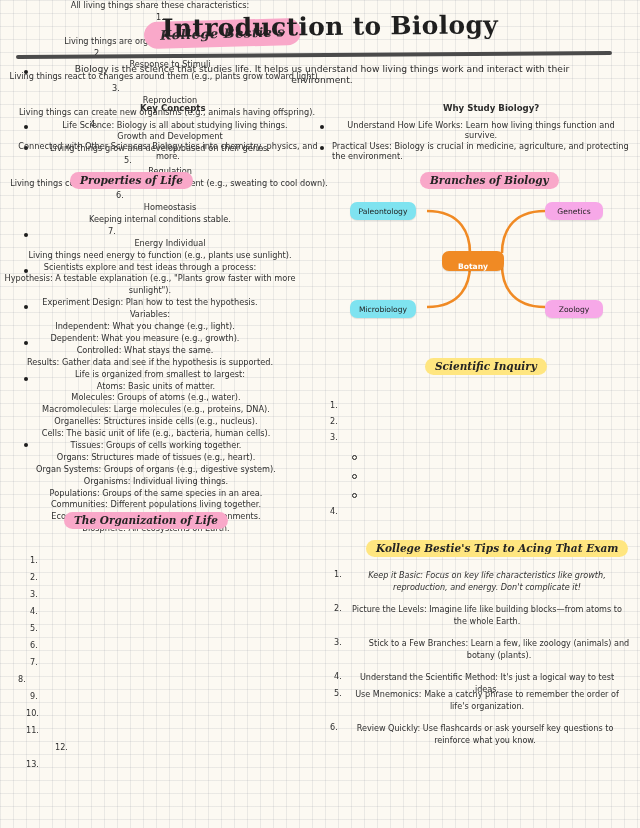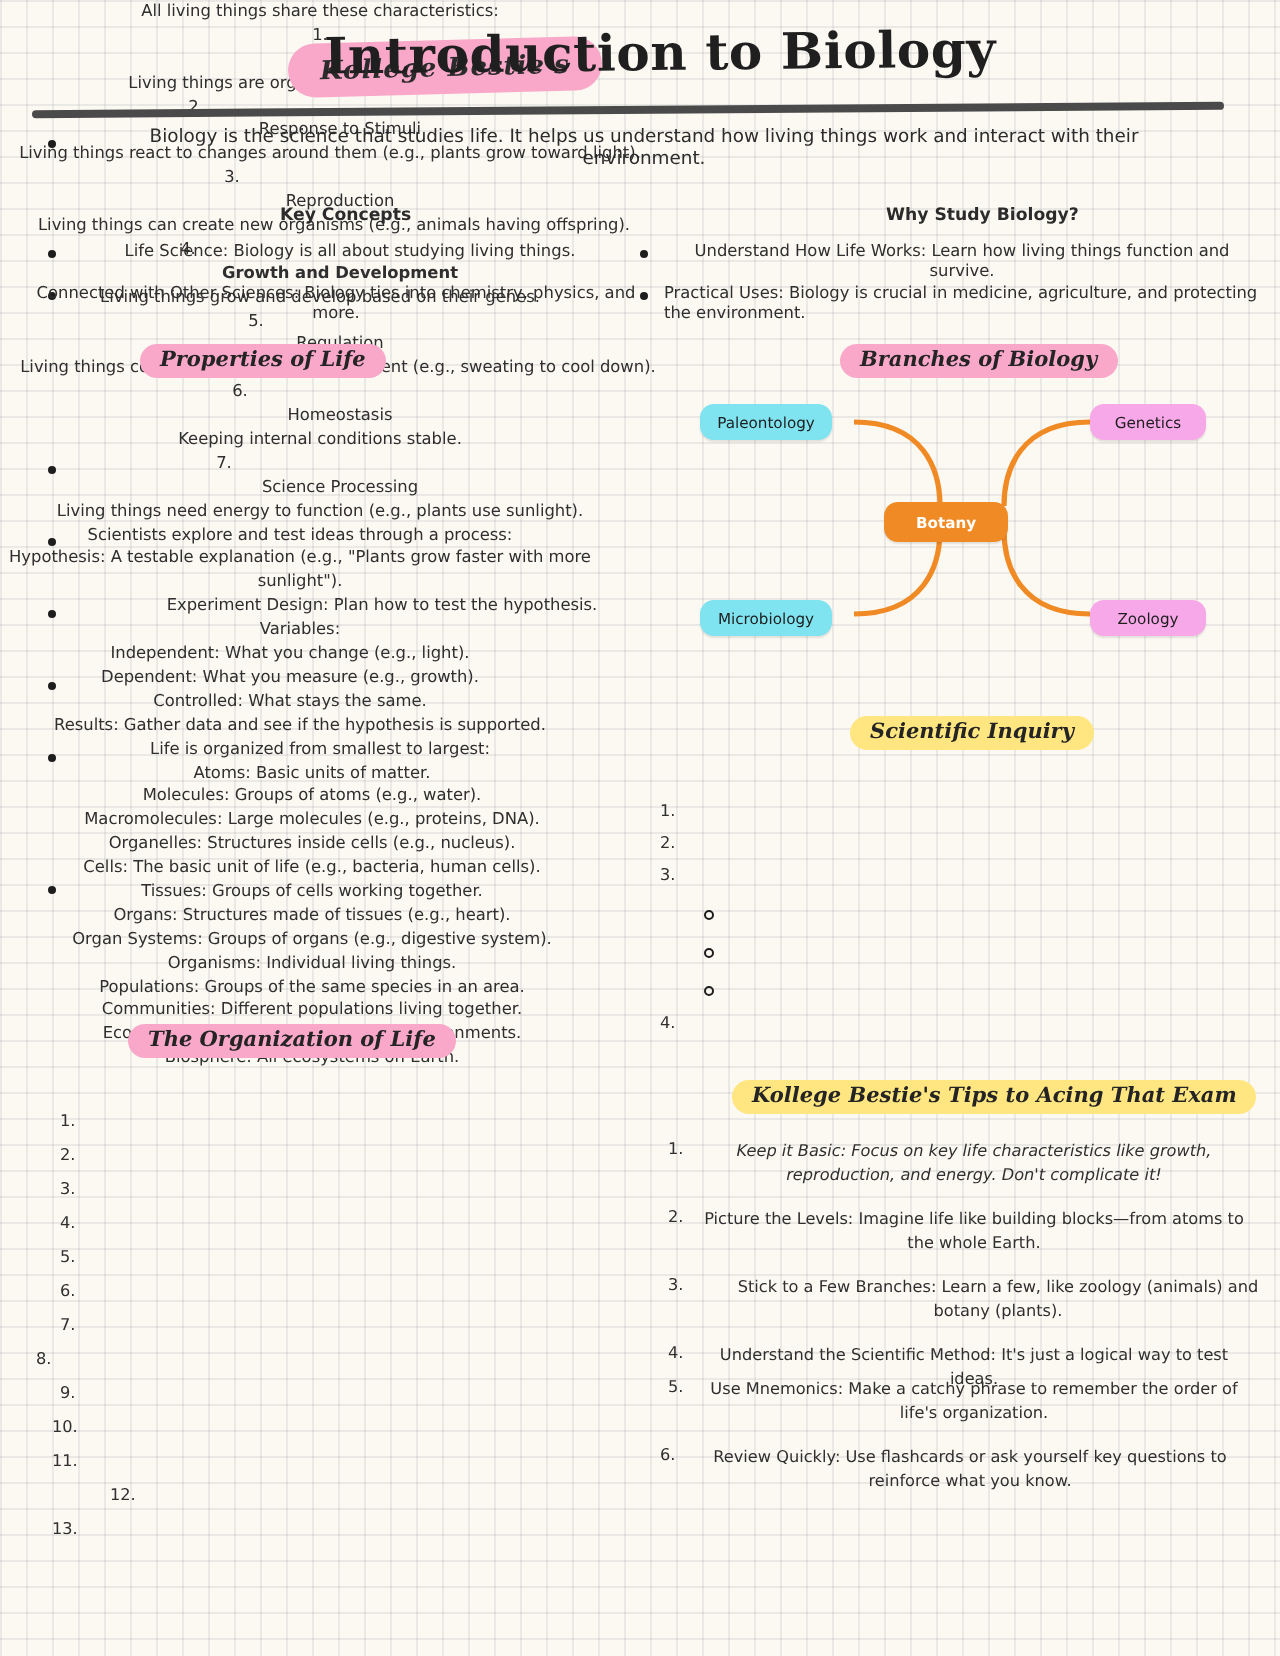--- a/index.html
+++ b/index.html
@@ -201,71 +201,71 @@
   <div class="txt center" style="left:20px; top:245px; width:320px; margin-left:10px;">Response to Stimuli</div>
   <div class="bullet" style="left:24px; top:269px;"></div>
   <div class="txt center" style="left:14px; top:264px; width:330px;">Living things react to changes around them (e.g., plants grow toward light).</div>
 
   <div class="txt center" style="left:20px; top:281px; width:320px; margin-left:-44px;">3.</div>
   <div class="txt center" style="left:20px; top:281px; width:320px; margin-left:10px;">Reproduction</div>
   <div class="bullet" style="left:24px; top:305px;"></div>
   <div class="txt center" style="left:12px; top:300px; width:334px;">Living things can create new organisms (e.g., animals having offspring).</div>
 
   <div class="txt center" style="left:20px; top:317px; width:320px; margin-left:-66px;">4.</div>
-  <div class="txt center" style="left:20px; top:317px; width:320px; margin-left:10px;font-weight:bold;">Growth and Development</div>
+  <div class="txt center" style="left:20px; top:317px; width:320px; margin-left:10px;">Growth and Development</div>
   <div class="bullet" style="left:24px; top:341px;"></div>
   <div class="txt center" style="left:20px; top:336px; width:320px;">Living things grow and develop based on their genes.</div>
 
   <div class="txt center" style="left:20px; top:353px; width:320px; margin-left:-32px;">5.</div>
   <div class="txt center" style="left:20px; top:353px; width:320px; margin-left:10px;">Regulation</div>
   <div class="bullet" style="left:24px; top:377px;"></div>
   <div class="txt center" style="left:10px; top:372px; width:338px;">Living things control their internal environment (e.g., sweating to cool down).</div>
 
   <div class="txt center" style="left:20px; top:389px; width:320px; margin-left:-40px;">6.</div>
   <div class="txt center" style="left:20px; top:389px; width:320px; margin-left:10px;">Homeostasis</div>
   <div class="txt center" style="left:20px; top:407px; width:320px;">Keeping internal conditions stable.</div>
 
   <div class="txt center" style="left:20px; top:425px; width:320px; margin-left:-48px;">7.</div>
-  <div class="txt center" style="left:20px; top:425px; width:320px; margin-left:10px;">Science Processing</div>
+  <div class="txt center" style="left:20px; top:425px; width:320px; margin-left:10px;">Energy Individual</div>
   <div class="bullet" style="left:24px; top:443px;"></div>
   <div class="txt center" style="left:20px; top:438px; width:320px;">Living things need energy to function (e.g., plants use sunlight).</div>
 
   <div class="hl pink" style="left:420px; top:172px;">Branches of Biology</div>
 
   <svg width="260" height="130" style="position:absolute; left:352px; top:195px;">
     <path d="M75 16 C 110 16, 118 40, 118 58" stroke="#f08a24" stroke-width="2.6" fill="none"></path>
     <path d="M193 16 C 158 16, 150 40, 150 58" stroke="#f08a24" stroke-width="2.6" fill="none"></path>
     <path d="M75 112 C 110 112, 118 88, 118 70" stroke="#f08a24" stroke-width="2.6" fill="none"></path>
     <path d="M193 112 C 158 112, 150 88, 150 70" stroke="#f08a24" stroke-width="2.6" fill="none"></path>
   </svg>
 
   <div class="node cyan" style="left:350px; top:202px; width:66px; height:18px;">
     <span>Paleontology</span>
   </div>
   <div class="node pink" style="left:545px; top:202px; width:58px; height:18px;">
     <span>Genetics</span>
   </div>
-  <div class="node orange" style="left:442px; top:251px; width:62px; height:20px;">
+  <div class="node orange" style="left:442px; top:251px; width:62px; height:20px;align-items:flex-end;">
     <span>Botany</span>
   </div>
   <div class="node cyan" style="left:350px; top:300px; width:66px; height:18px;">
     <span>Microbiology</span>
   </div>
   <div class="node pink" style="left:545px; top:300px; width:58px; height:18px;">
     <span>Zoology</span>
   </div>
 
   <div class="hl yellow" style="left:425px; top:358px;">Scientific Inquiry</div>
   <div class="txt center" style="left:330px; top:382px; width:300px;">Scientists explore and test ideas through a process:</div>
 
   <div class="listnum" style="left:330px; top:400px;">1.</div>
   <div class="txt center" style="left:336px; top:400px; width:300px;">Hypothesis: A testable explanation (e.g., "Plants grow faster with more sunlight").</div>
 
   <div class="listnum" style="left:330px; top:416px;">2.</div>
-  <div class="txt center" style="left:336px; top:416px; width:300px;padding-left:41px;">Experiment Design: Plan how to test the hypothesis.</div>
+  <div class="txt center" style="left:336px; top:416px; width:300px;">Experiment Design: Plan how to test the hypothesis.</div>
 
   <div class="listnum" style="left:330px; top:432px;">3.</div>
   <div class="txt center" style="left:336px; top:432px; width:300px;">Variables:</div>
 
   <div class="bullet hollow" style="left:352px; top:455px;"></div>
   <div class="txt center" style="left:350px; top:450px; width:290px;">Independent: What you change (e.g., light).</div>
   <div class="bullet hollow" style="left:352px; top:474px;"></div>
   <div class="txt center" style="left:350px; top:469px; width:290px;">Dependent: What you measure (e.g., growth).</div>
   <div class="bullet hollow" style="left:352px; top:493px;"></div>
   <div class="txt center" style="left:350px; top:488px; width:290px;">Controlled: What stays the same.</div>

